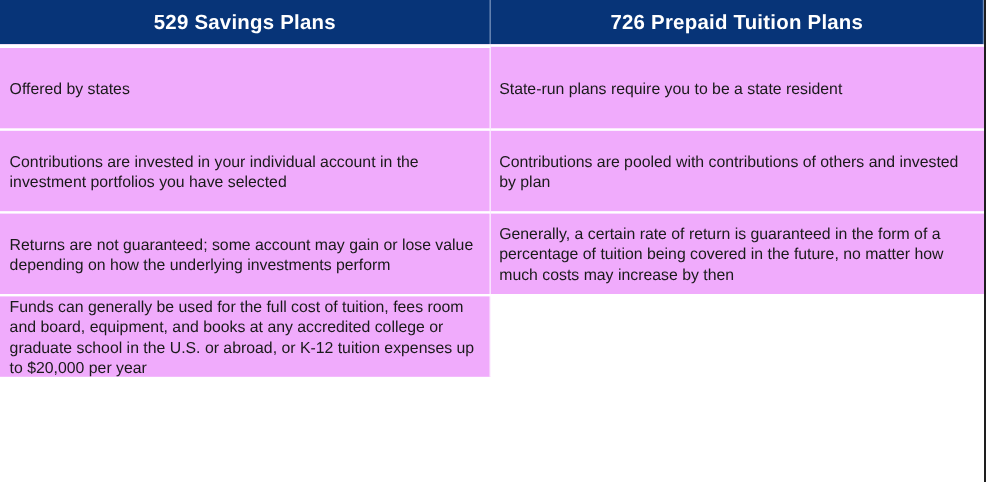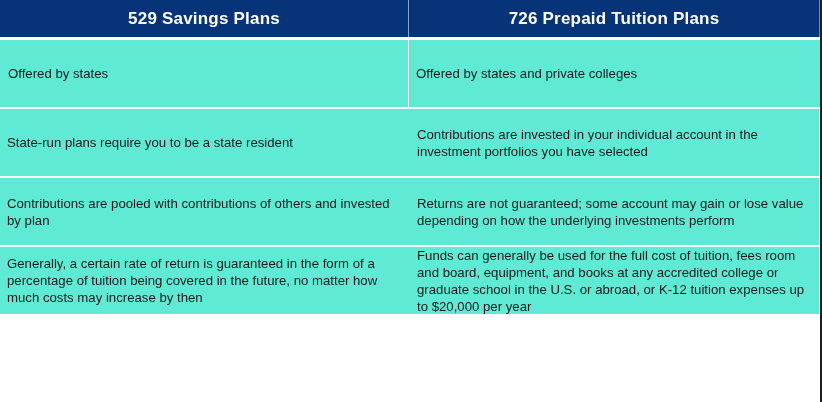--- a/index.html
+++ b/index.html
@@ -21,41 +21,40 @@
       color: #ffffff;
       font-weight: bold;
       font-size: 17px;
       display: flex; align-items: center; justify-content: center;
       border-right: 1px solid #6f8bb6;
       letter-spacing: 0.2px;
     }
     .hdr.last { border-right: 1px solid #6f8bb6; }
     .hdr.first { border-right: 1px solid #8aa2c8; }
     .cell {
-      background: #5eead4;
+      background: #f0abfc;
       color: #1a1a1a;
       font-size: 13.2px;
       line-height: 17px;
       display: flex; align-items: center;
       padding: 0 8px;
       border-top: 2px solid #ffffff;
     }
     .cell.left { border-right: 1px solid #ffffff; }
     .cell.right { padding-left: 7px; }
     .cell.first-row { border-top: 3px solid #ffffff; }
   </style>
 </head>
 <body>
 
 <div class="table">
   <div class="hdr first">529 Savings Plans</div>
   <div class="hdr last">726 Prepaid Tuition Plans</div>
 
   <div class="cell left first-row">Offered by states</div>
-  <div class="cell right first-row">Offered by states and private colleges</div>
 
   <div class="cell right">State-run plans require you to be a state resident</div>
 
   <div class="cell left">Contributions are invested in your individual account in the investment portfolios you have selected</div>
   <div class="cell right">Contributions are pooled with contributions of others and invested by plan</div>
 
   <div class="cell left">Returns are not guaranteed; some account may gain or lose value depending on how the underlying investments perform</div>
   <div class="cell right">Generally, a certain rate of return is guaranteed in the form of a percentage of tuition being covered in the future, no matter how much costs may increase by then</div>
 
   <div class="cell left">Funds can generally be used for the full cost of tuition, fees room and board, equipment, and books at any accredited college or graduate school in the U.S. or abroad, or K-12 tuition expenses up to $20,000 per year</div>

